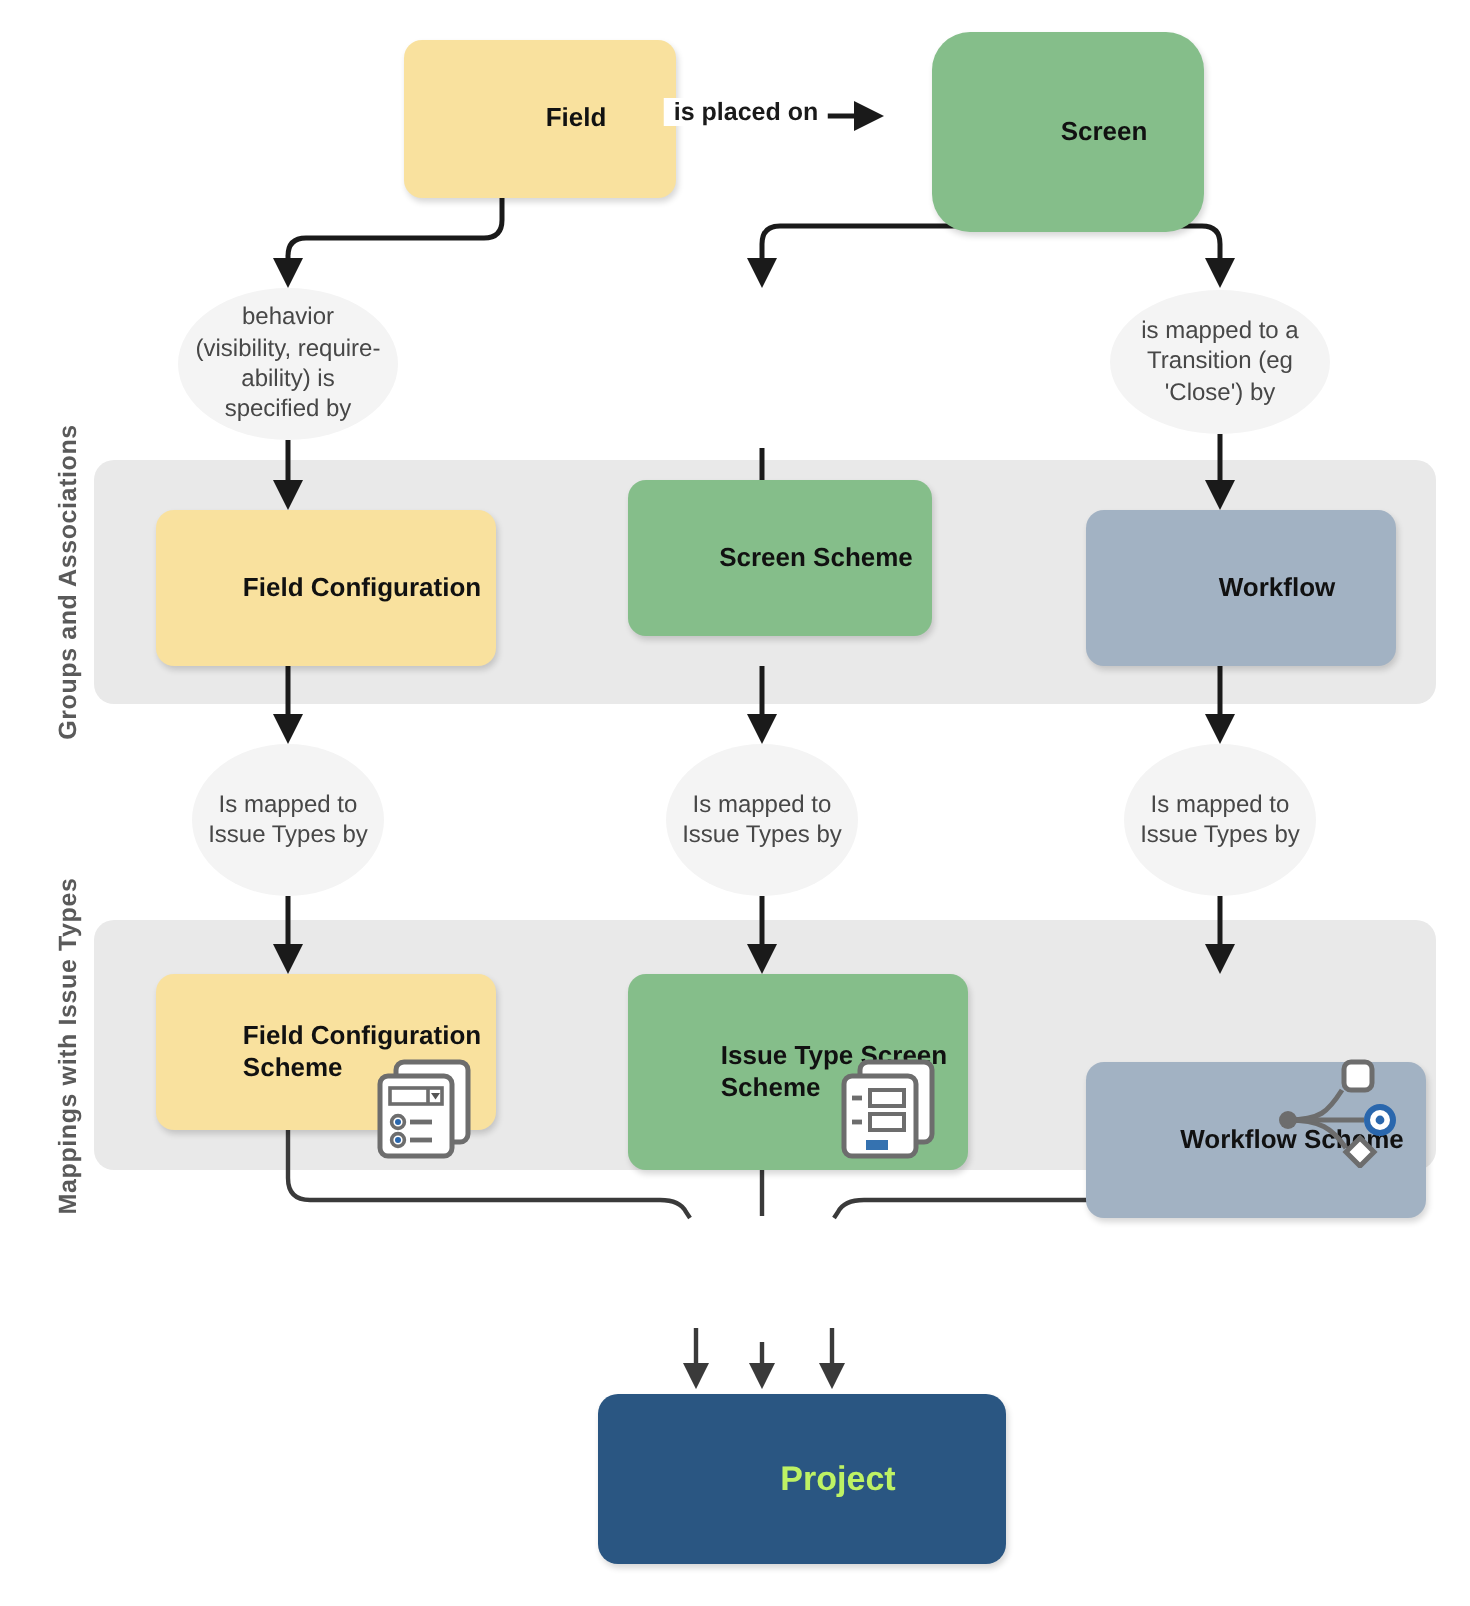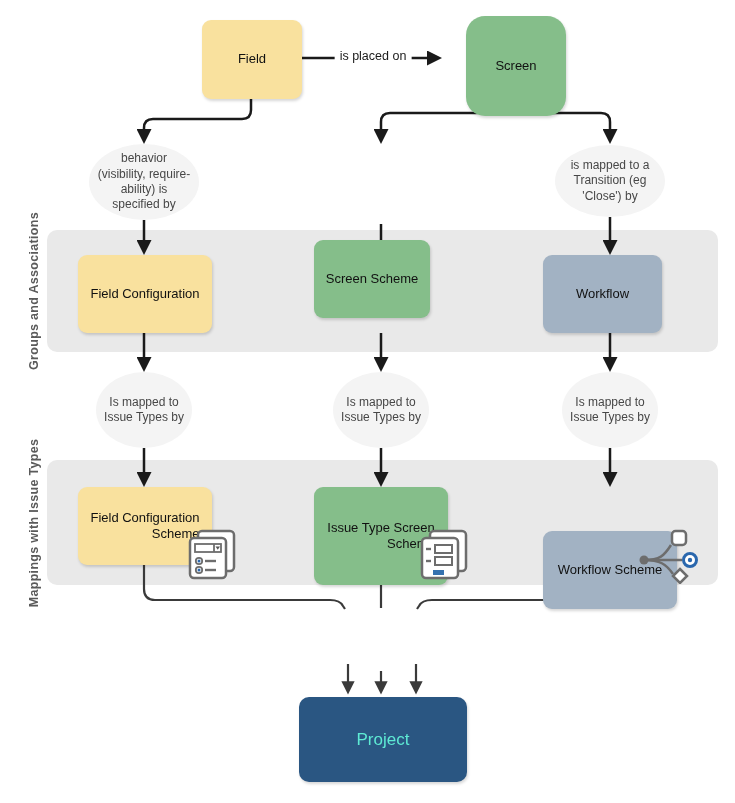--- a/index.html
+++ b/index.html
@@ -15,38 +15,39 @@
   .band-label{
     position:absolute;left:34px;transform:translate(-50%,-50%) rotate(-90deg);
     white-space:nowrap;font-size:12.5px;font-weight:bold;color:#5a5a5a;
     letter-spacing:.3px;z-index:2;
   }
   
   svg.connectors{position:absolute;left:0;top:0;z-index:1;}
   
   .node{
     position:absolute;display:flex;align-items:center;justify-content:center;
-    border-radius:9px;font-size:13px;font-weight:normal;color:#111;text-align:right;
+    border-radius:9px;font-size:13px;font-weight:bold;color:#111;text-align:left;
     white-space:pre-line;line-height:1.25;z-index:2;
     box-shadow:1px 2px 3px rgba(0,0,0,0.16);
+    padding-left:36px;
   }
   .node.yellow{background:var(--field_yellow);}
   .node.green{background:var(--screen_green);}
   .node.bluegray{background:var(--workflow_gray_blue);}
-  .node.project{background:var(--project_blue);color:#5eead4;font-size:17px;border-radius:10px;}
+  .node.project{background:var(--project_blue);color:#bef264;font-size:17px;border-radius:10px;}
   
   .ellipse{
     position:absolute;background:var(--ellipse_gray);border-radius:50%;
     display:flex;align-items:center;justify-content:center;text-align:center;
     font-size:12px;color:#474747;line-height:1.28;white-space:pre-line;z-index:2;
   }
   
   .edge-label{
     position:absolute;left:373px;top:49px;transform:translateX(-50%);
-    background:#ffffff;padding:0 5px;font-size:12.5px;font-weight:normal;color:#1a1a1a;
+    background:#ffffff;padding:0 5px;font-size:12.5px;font-weight:bold;color:#1a1a1a;
     z-index:2;white-space:nowrap;
   }
   .icon{position:absolute;z-index:3;}
 </style>
 </head>
 <body>
 
 <div class="canvas">
 
   <div class="band" style="top:230px;height:122px;"></div>

